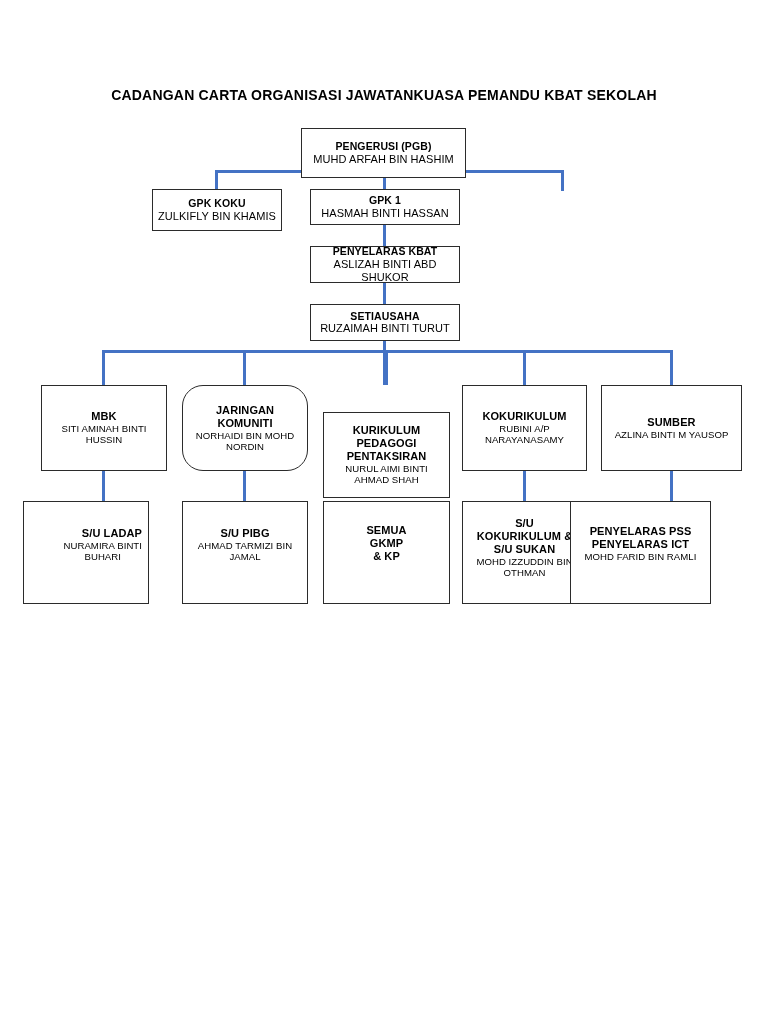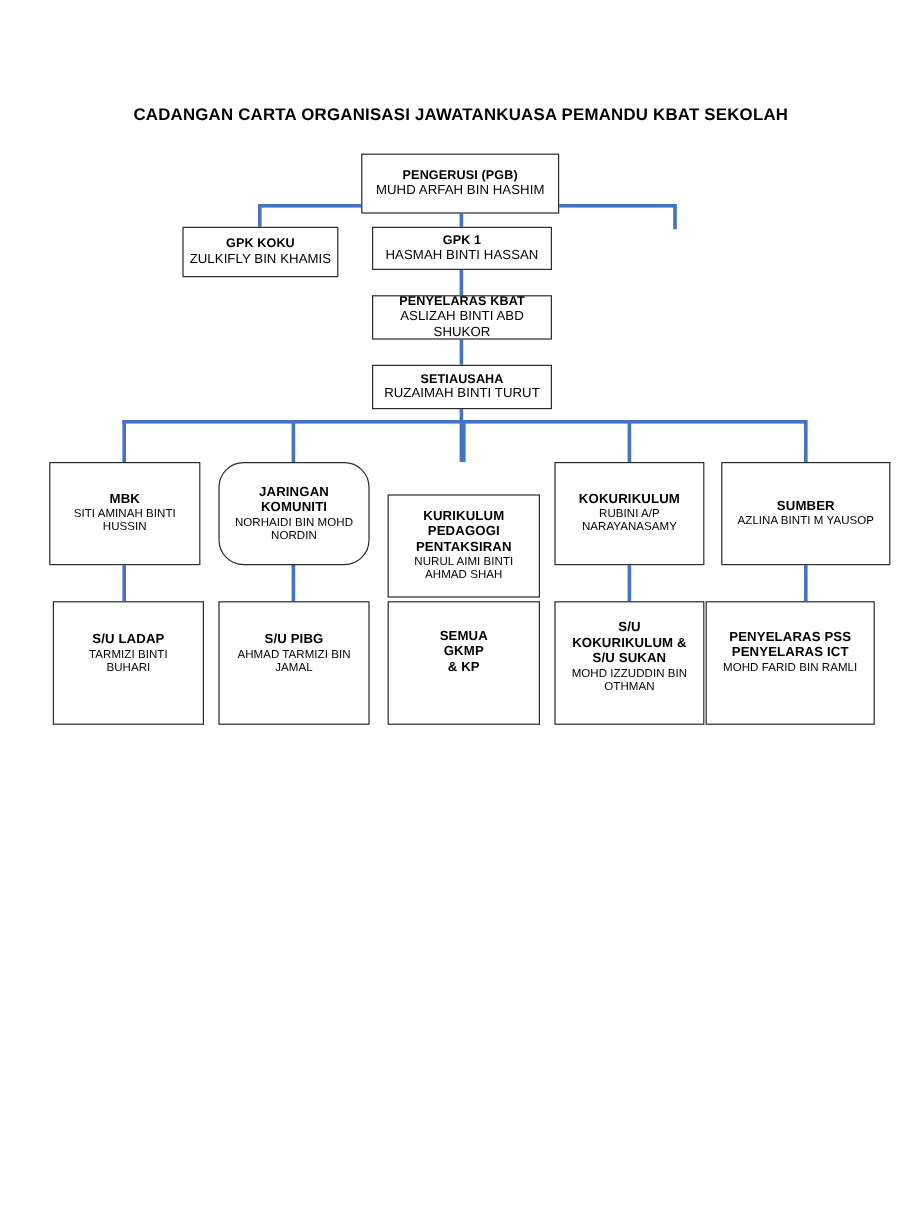--- a/index.html
+++ b/index.html
@@ -141,23 +141,23 @@
     <div class="title">SUMBER</div>
     <div class="person">AZLINA BINTI M YAUSOP</div>
   </div>
 
   <div class="node vcenter big" style="left:462px;top:385px;width:125px;height:86px;padding:4px 6px;">
     <div class="title">KOKURIKULUM</div>
     <div class="person">RUBINI A/P
 NARAYANASAMY</div>
   </div>
 
-  <div class="node vtop big" style="left:44px;top:501px;width:126px;height:103px;padding:25px 6px 4px;">
+  <div class="node vtop big" style="left:23px;top:501px;width:126px;height:103px;padding:25px 6px 4px;align-items:flex-end;">
     <div class="title">S/U LADAP</div>
-    <div class="person">TARMIZI BINTI
+    <div class="person">NURAMIRA BINTI
 BUHARI</div>
   </div>
 
   <div class="node vtop big" style="left:182px;top:501px;width:126px;height:103px;padding:25px 6px 4px;">
     <div class="title">S/U PIBG</div>
     <div class="person">AHMAD TARMIZI BIN
 JAMAL</div>
   </div>
 
   <div class="node vtop big" style="left:323px;top:501px;width:127px;height:103px;padding:22px 6px 4px;">
@@ -168,19 +168,19 @@
   </div>
 
   <div class="node vtop big" style="left:462px;top:501px;width:125px;height:103px;padding:15px 6px 4px;">
     <div class="title">S/U
 KOKURIKULUM &amp;
 S/U SUKAN</div>
     <div class="person">MOHD IZZUDDIN BIN
 OTHMAN</div>
   </div>
 
-  <div class="node vtop big" style="left:570px;top:501px;width:141px;height:103px;padding:23px 6px 4px;margin-left:18px;">
+  <div class="node vtop big" style="left:570px;top:501px;width:141px;height:103px;padding:23px 6px 4px;">
     <div class="title">PENYELARAS PSS
 PENYELARAS ICT</div>
     <div class="person">MOHD FARID BIN RAMLI</div>
   </div>
 
 </div>
 
 </body></html>

